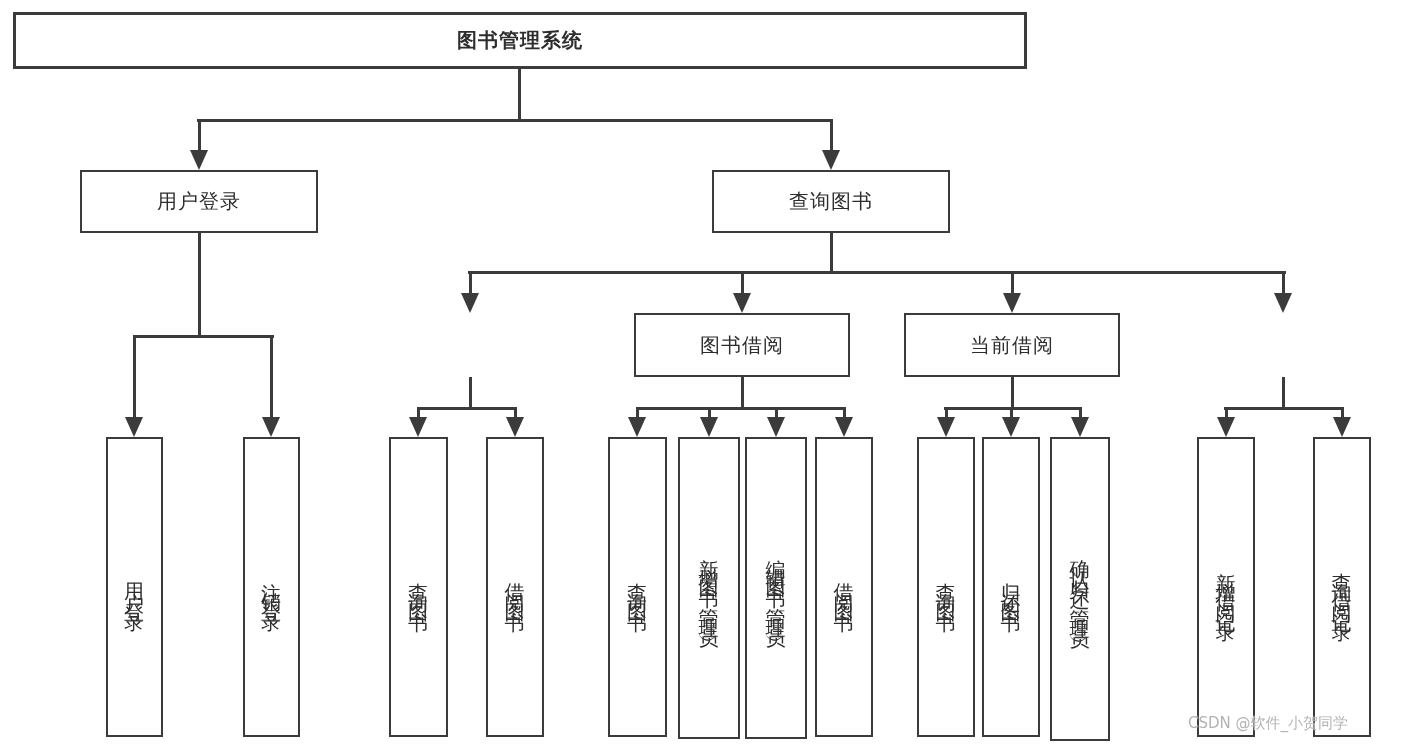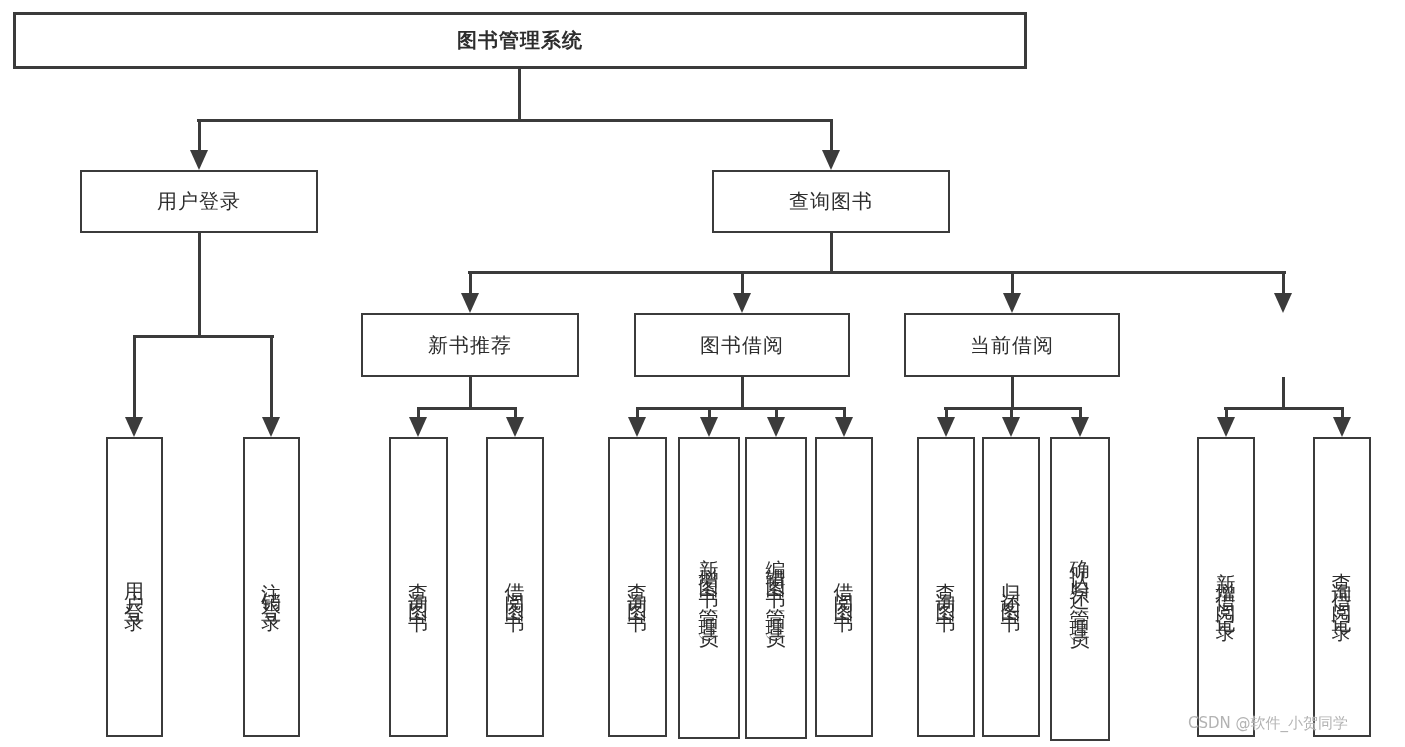--- a/index.html
+++ b/index.html
@@ -68,23 +68,20 @@
   <div class="ln" style="left:468px;top:271px;width:818px;height:3px"></div>
   <div class="ln" style="left:469px;top:271px;width:3px;height:25px"></div>
   <div class="ah" style="left:461px;top:293px"></div>
   <div class="ln" style="left:741px;top:271px;width:3px;height:25px"></div>
   <div class="ah" style="left:733px;top:293px"></div>
   <div class="ln" style="left:1011px;top:271px;width:3px;height:25px"></div>
   <div class="ah" style="left:1003px;top:293px"></div>
   <div class="ln" style="left:1282px;top:271px;width:3px;height:25px"></div>
   <div class="ah" style="left:1274px;top:293px"></div>
 
-  <div class="box hbox" style="left:361px;top:313px;width:218px;height:64px">
-    <span class="lbl">新书推荐</span>
-  </div>
   <div class="box hbox" style="left:904px;top:313px;width:216px;height:64px">
     <span class="lbl">当前借阅</span>
   </div>
   <div class="box hbox" style="left:634px;top:313px;width:216px;height:64px">
     <span class="lbl">图书借阅</span>
   </div>
 
   <div class="ln" style="left:469px;top:377px;width:3px;height:33px"></div>
   <div class="ln" style="left:417px;top:407px;width:100px;height:3px"></div>
   <div class="ln" style="left:417px;top:407px;width:3px;height:14px"></div>

